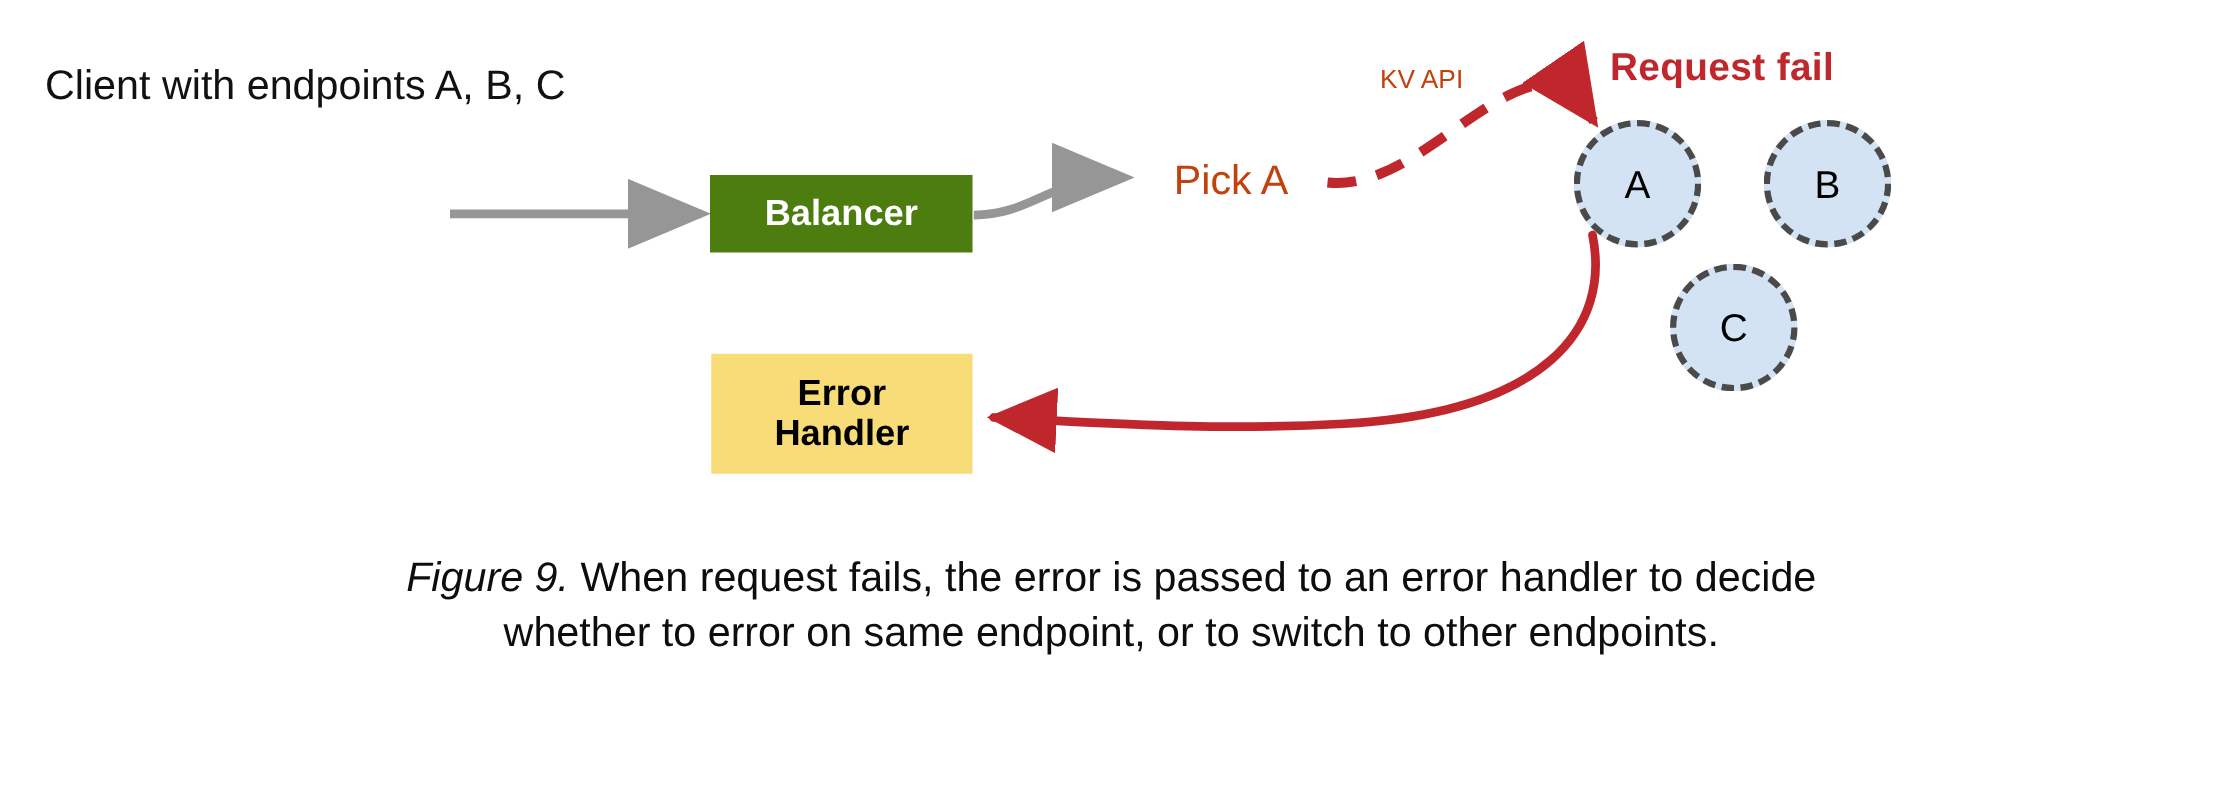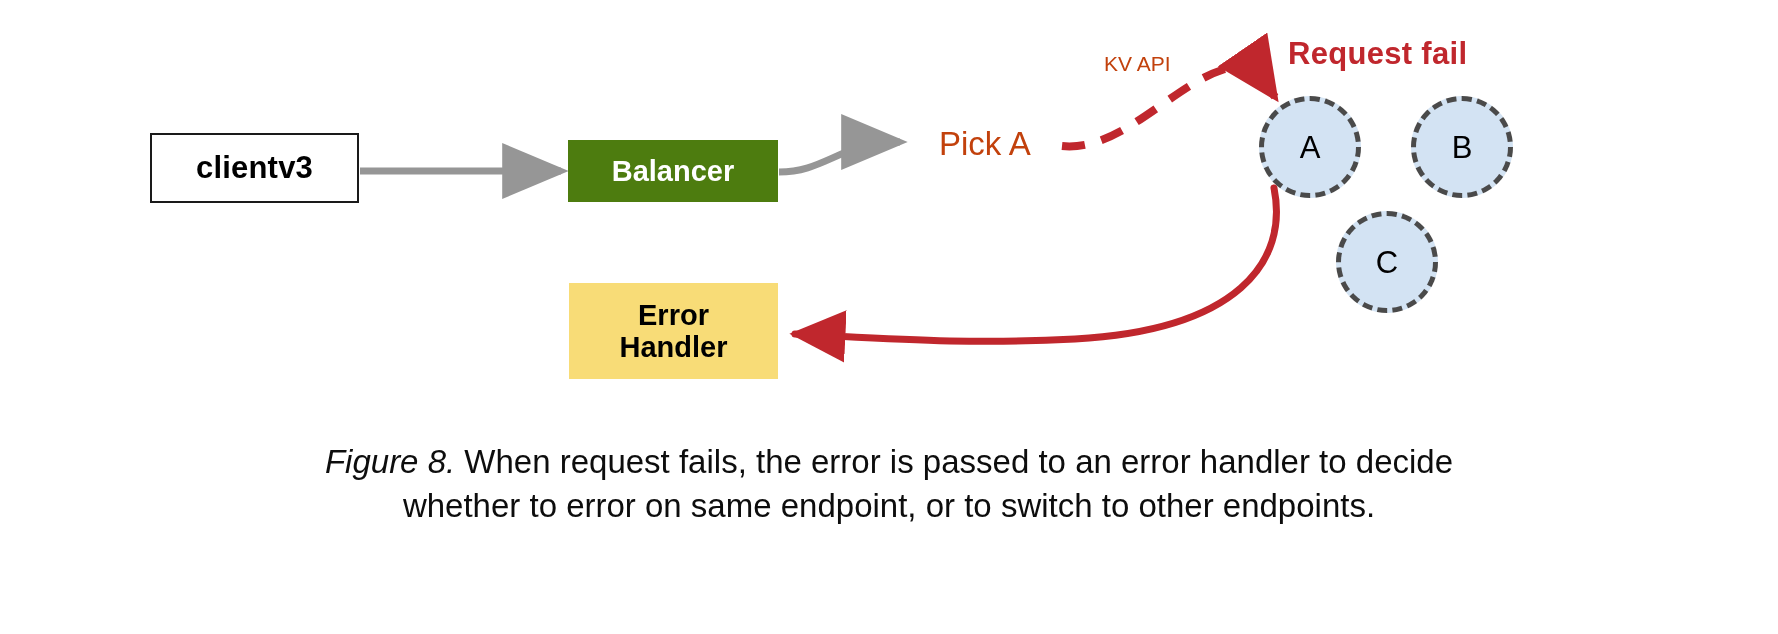--- a/index.html
+++ b/index.html
@@ -175,24 +175,22 @@
 
     <line x1="360" y1="171" x2="561" y2="171" stroke="#969696" stroke-width="7" marker-end="url(#arrow-gray)"></line>
 
     <path d="M 779,172 C 826,172 840,142 900,142" fill="none" stroke="#969696" stroke-width="7" marker-end="url(#arrow-gray)"></path>
 
     <path d="M 1062,146 C 1120,152 1172,86 1222,70 C 1248,62 1262,78 1275,97" fill="none" stroke="#c0272d" stroke-width="8" stroke-dasharray="23 17" stroke-linecap="butt" marker-end="url(#arrow-red)"></path>
 
     <path d="M 1274,188 C 1289,262 1237,330 1075,339 C 966,345 880,338 795,334" fill="none" stroke="#c0272d" stroke-width="7" stroke-linecap="round" marker-end="url(#arrow-red)"></path>
   </svg>
 
-
-  <div class="abs" id="clientv3-box">
-    <span class="box-label">clientv3</span>
-  </div>
+  <div class="abs" id="client-caption">Client with endpoints A, B, C</div>
+
 
   <div class="abs" id="balancer-box">
     <span class="box-label">Balancer</span>
   </div>
 
   <div class="abs" id="error-handler-box">
     <span class="box-label">Error</span>
     <span class="box-label">Handler</span>
   </div>
 
@@ -206,17 +204,17 @@
     <span class="node-label">A</span>
   </div>
   <div class="endpoint-node" id="node-b">
     <span class="node-label">B</span>
   </div>
   <div class="endpoint-node" id="node-c">
     <span class="node-label">C</span>
   </div>
 
   <div id="figure-caption">
-    <span class="cap-line"><span class="cap-em">Figure 8.</span><span> When request fails, the error is passed to an error handler to decide</span></span>
+    <span class="cap-line"><span class="cap-em">Figure 9.</span><span> When request fails, the error is passed to an error handler to decide</span></span>
     <span class="cap-line">whether to error on same endpoint, or to switch to other endpoints.</span>
   </div>
 
 </div>
 
 </body></html>

